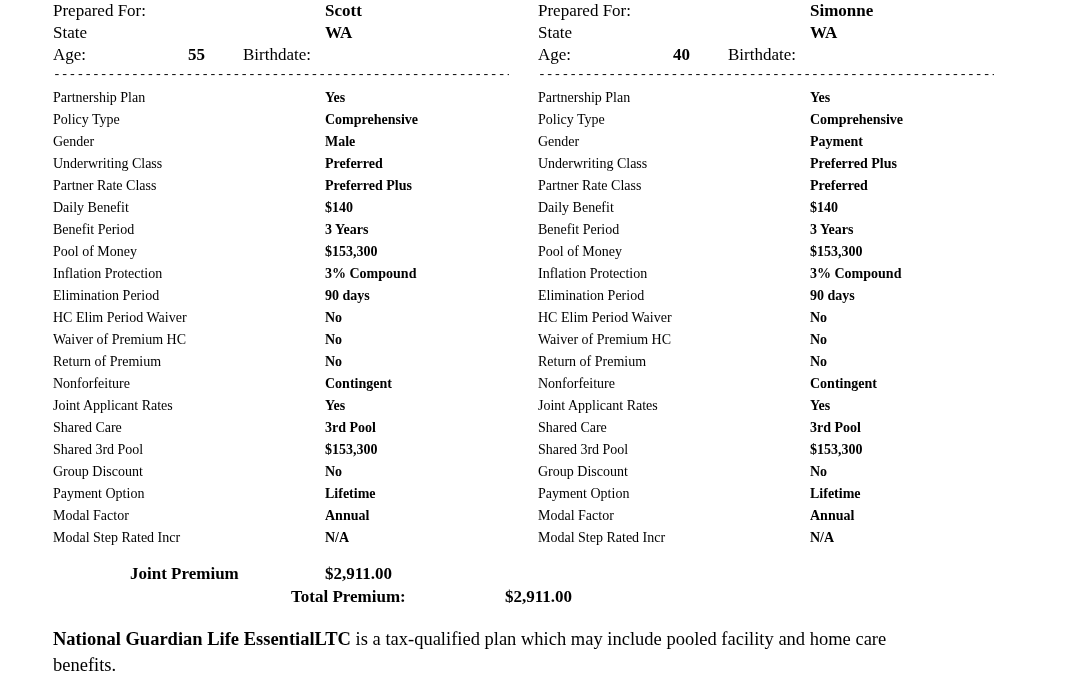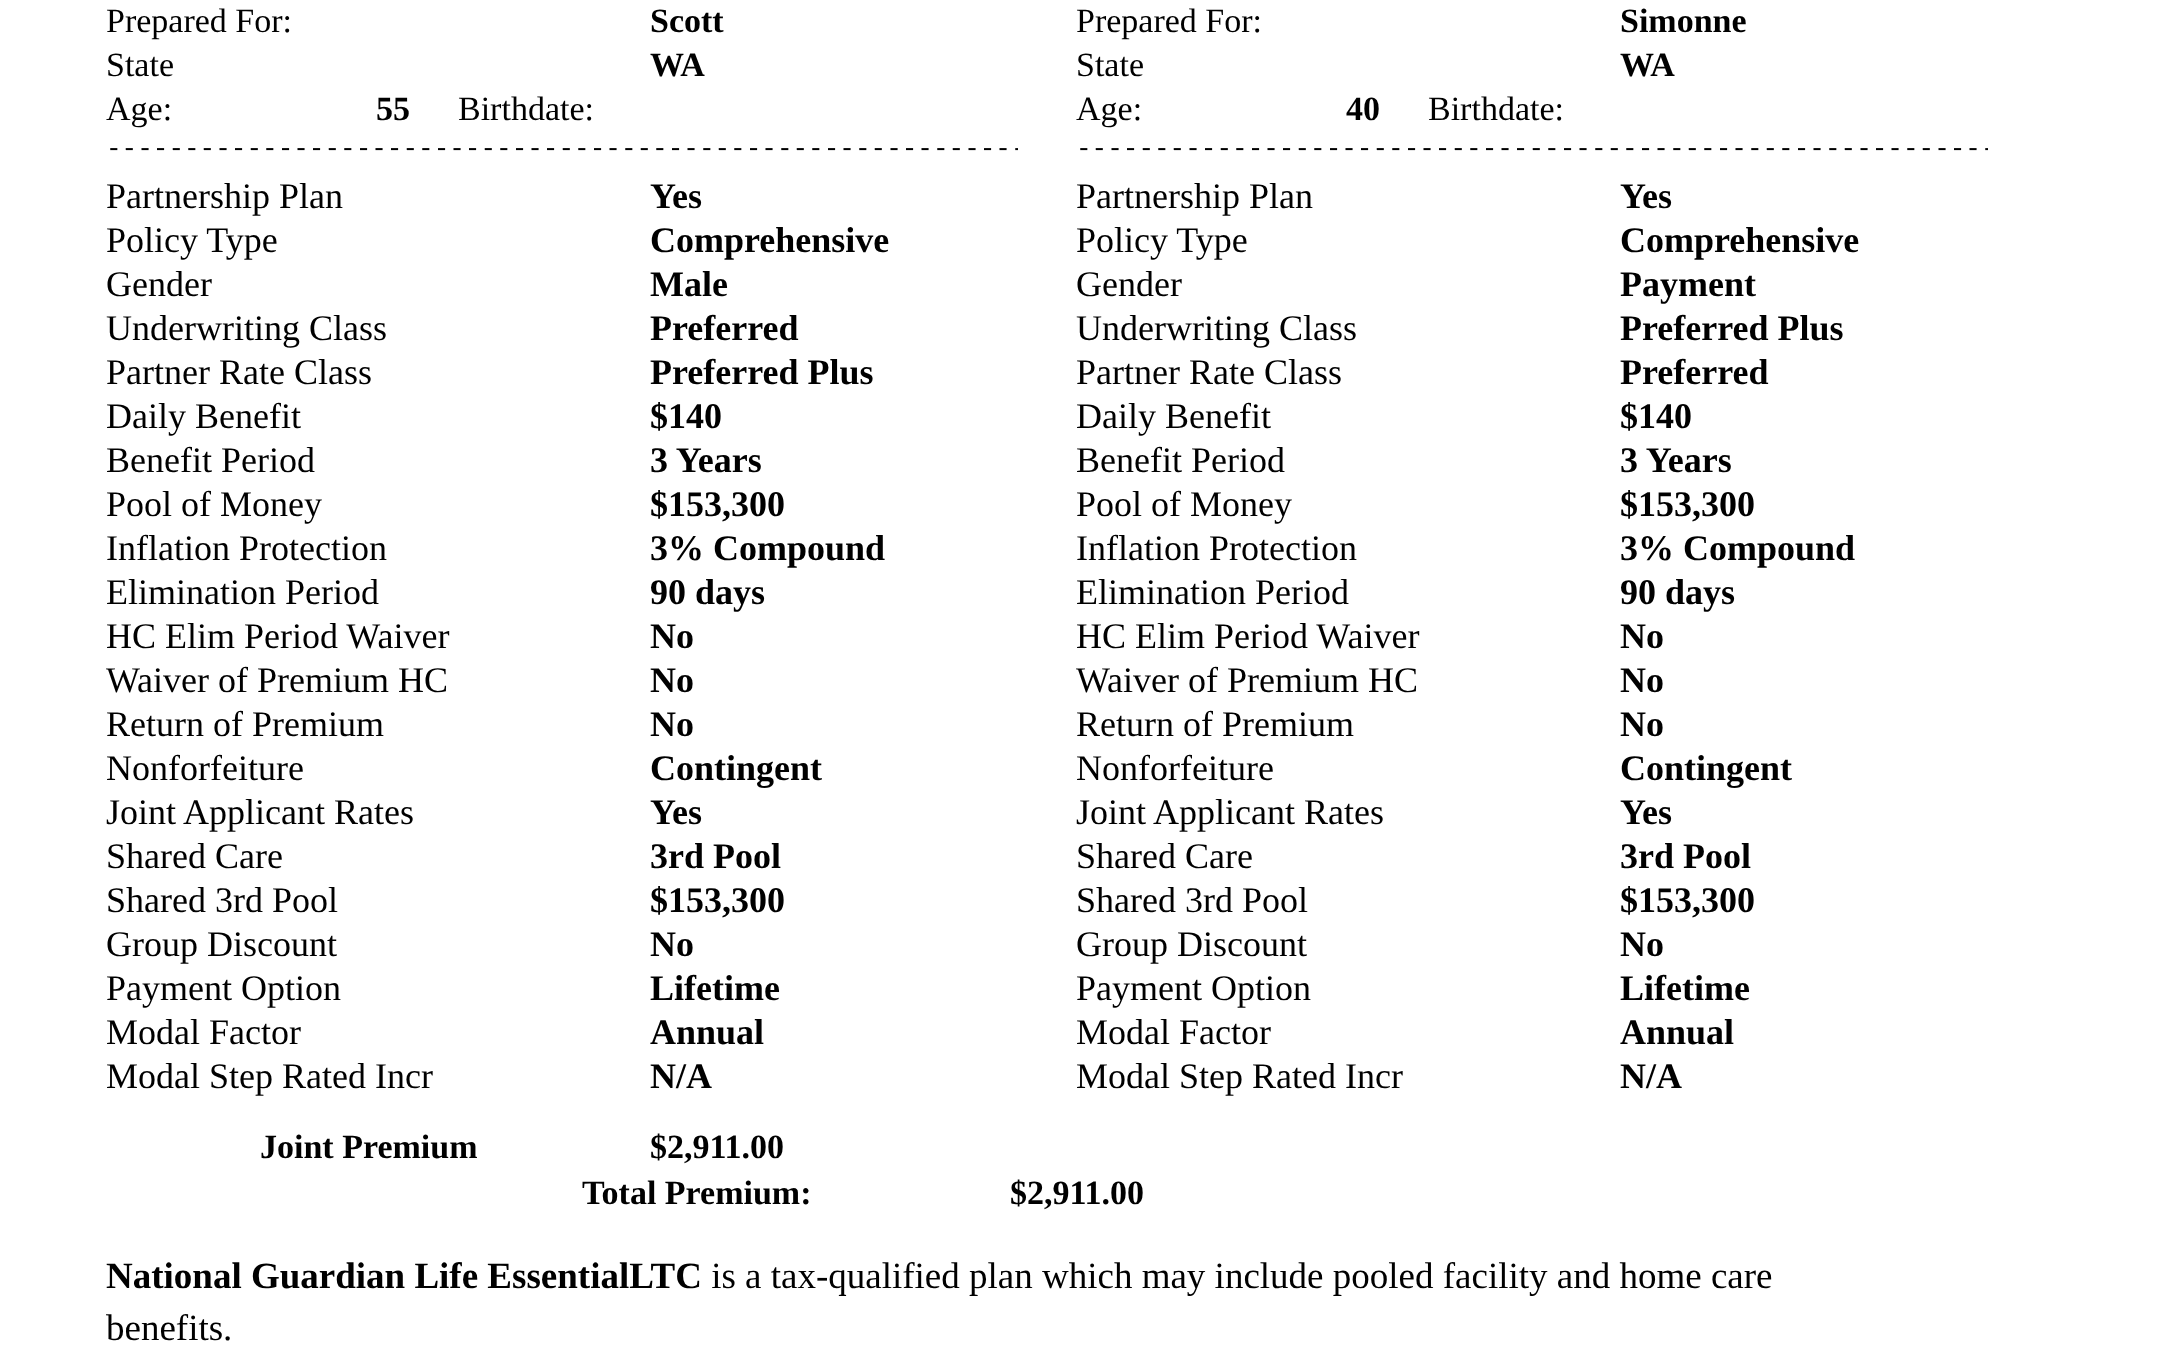--- a/index.html
+++ b/index.html
@@ -66,21 +66,21 @@
     font-weight: normal;
   }
   .hdr-extra-value {
     position: absolute;
     left: 300px;
     top: 0;
     font-weight: bold;
   }
   
   .row-age .hdr-value { left: 135px; }
-  .row-age .hdr-extra-label { left: 176px; }
+  .row-age .hdr-extra-label { left: 190px; }
 
   .dash-rule {
     height: 14px;
     margin-top: 2px;
     overflow: hidden;
     font-family: "Liberation Mono", "DejaVu Sans Mono", monospace;
     font-size: 13px;
     line-height: 14px;
     letter-spacing: 0px;
     white-space: nowrap;
@@ -89,21 +89,21 @@
   }
 
   
   .detail-list {
     margin-top: 5px;
   }
   .d-row {
     position: relative;
     height: 22px;
     line-height: 22px;
-    font-size: 18px;
+    font-size: 14px;
     white-space: nowrap;
   }
   .d-label {
     position: absolute;
     left: 0;
     top: 0;
     font-weight: normal;
   }
   .d-value {
     position: absolute;

